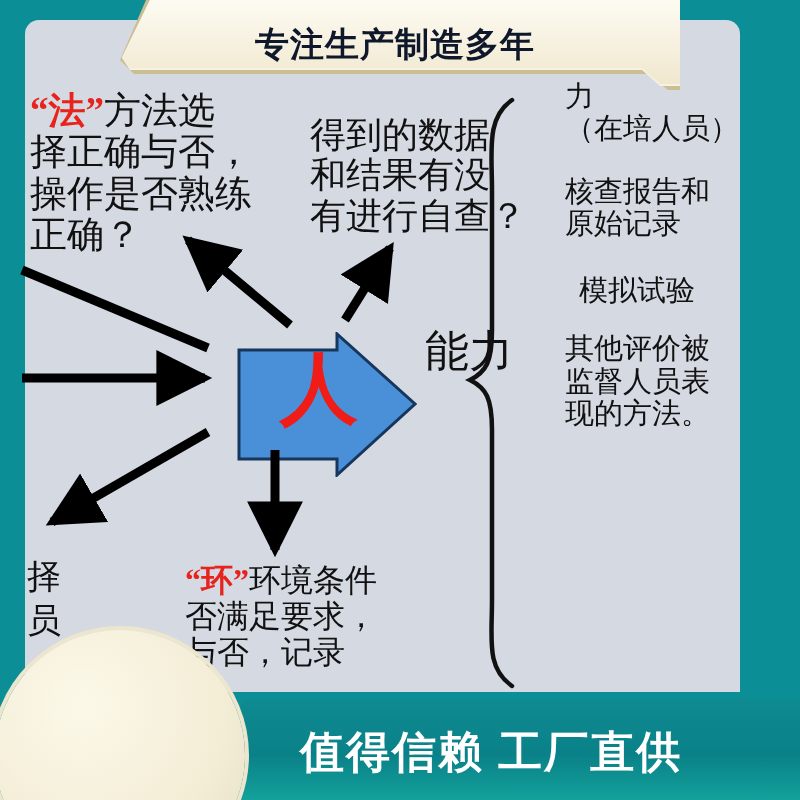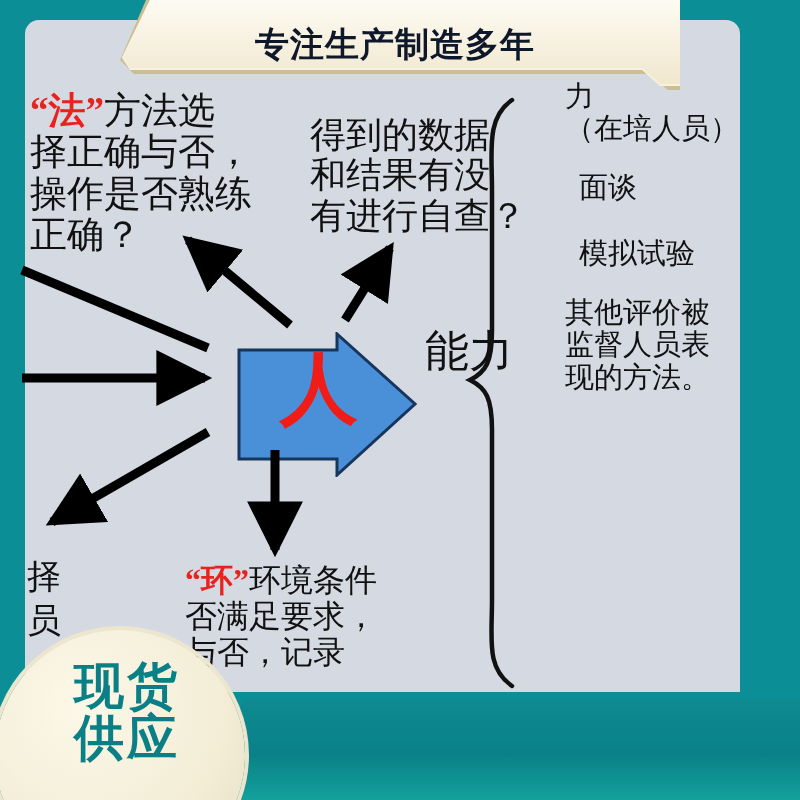--- a/index.html
+++ b/index.html
@@ -176,21 +176,22 @@
 与否，记录</span></div>
 
     <div class="cn" id="txt-leftcut">择
 员</div>
 
     <div class="cn" id="txt-nengli">能力</div>
 
     <div id="rightcol">
       <div class="cn" style="position:relative;left:0;top:0">力
 （在培人员）</div>
-      <div class="cn indent" style="position:relative;left:0;top:0;margin-top:26px">面谈</div>
+      <div class="cn" style="position:relative;left:0;top:0;margin-top:30px">核查报告和
+原始记录</div>
       <div class="cn indent" style="position:relative;left:0;top:4px;margin-top:30px">模拟试验</div>
       <div class="cn" style="position:relative;left:0;top:0;margin-top:30px">其他评价被
 监督人员表
 现的方法。</div>
     </div>
 
     <svg id="bluearrow" viewBox="0 0 180 145">
       <polygon points="2,18 100,18 100,2 178,72 100,143 100,127 2,127" fill="#4A90D9" stroke="#17365D" stroke-width="3"></polygon>
     </svg>
     <div id="ren">人</div>
@@ -231,20 +232,17 @@
     <polygon points="30,0 560,0 560,86 540,86 522,70 10,70 2,58" fill="#F7F1E0"></polygon>
     <linearGradient id="cg" x1="0" y1="0" x2="0" y2="1">
       <stop offset="0%" stop-color="#FDFBF2"></stop>
       <stop offset="100%" stop-color="#F0E7CE"></stop>
     </linearGradient>
     <polygon points="30,0 560,0 560,84 540,84 522,68 10,68 2,57" fill="url(#cg)"></polygon>
   </svg>
   <div id="topbanner-text">专注生产制造多年</div>
 
   <div id="botbanner"></div>
+  <div id="botbanner-text">值得信赖  工厂直供</div>
 
   <div id="badge"></div>
-  <div id="badge-text">
-    <div>现货</div>
-    <div>供应</div>
-  </div>
 
 </div>
 
 </body></html>

